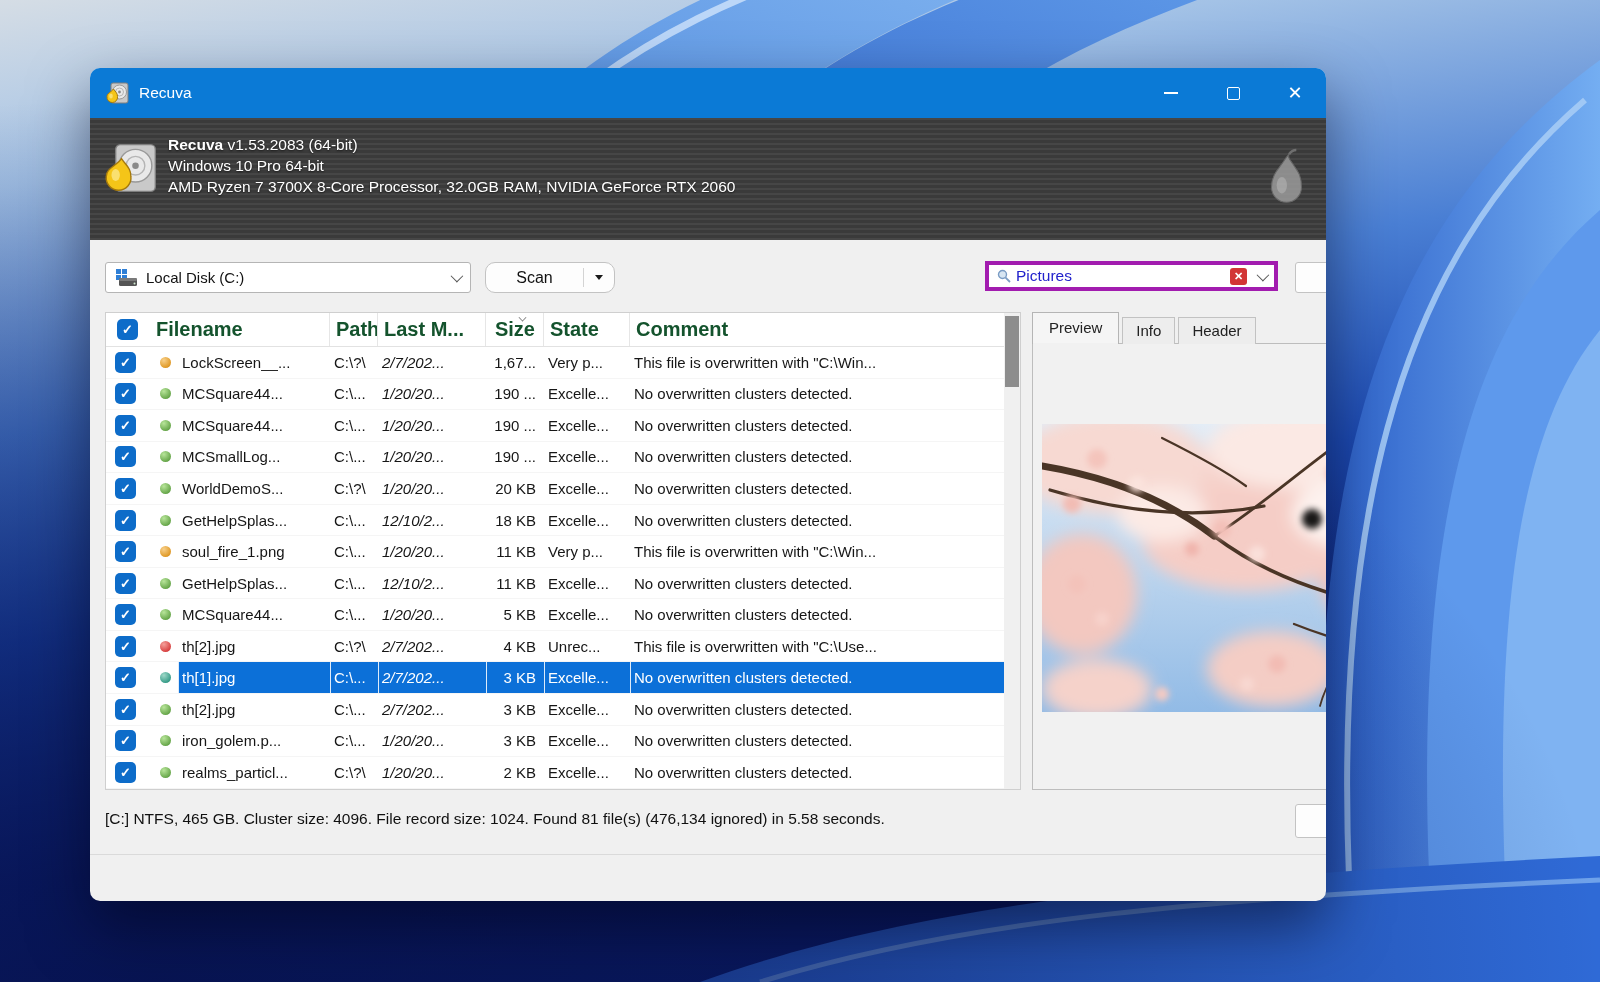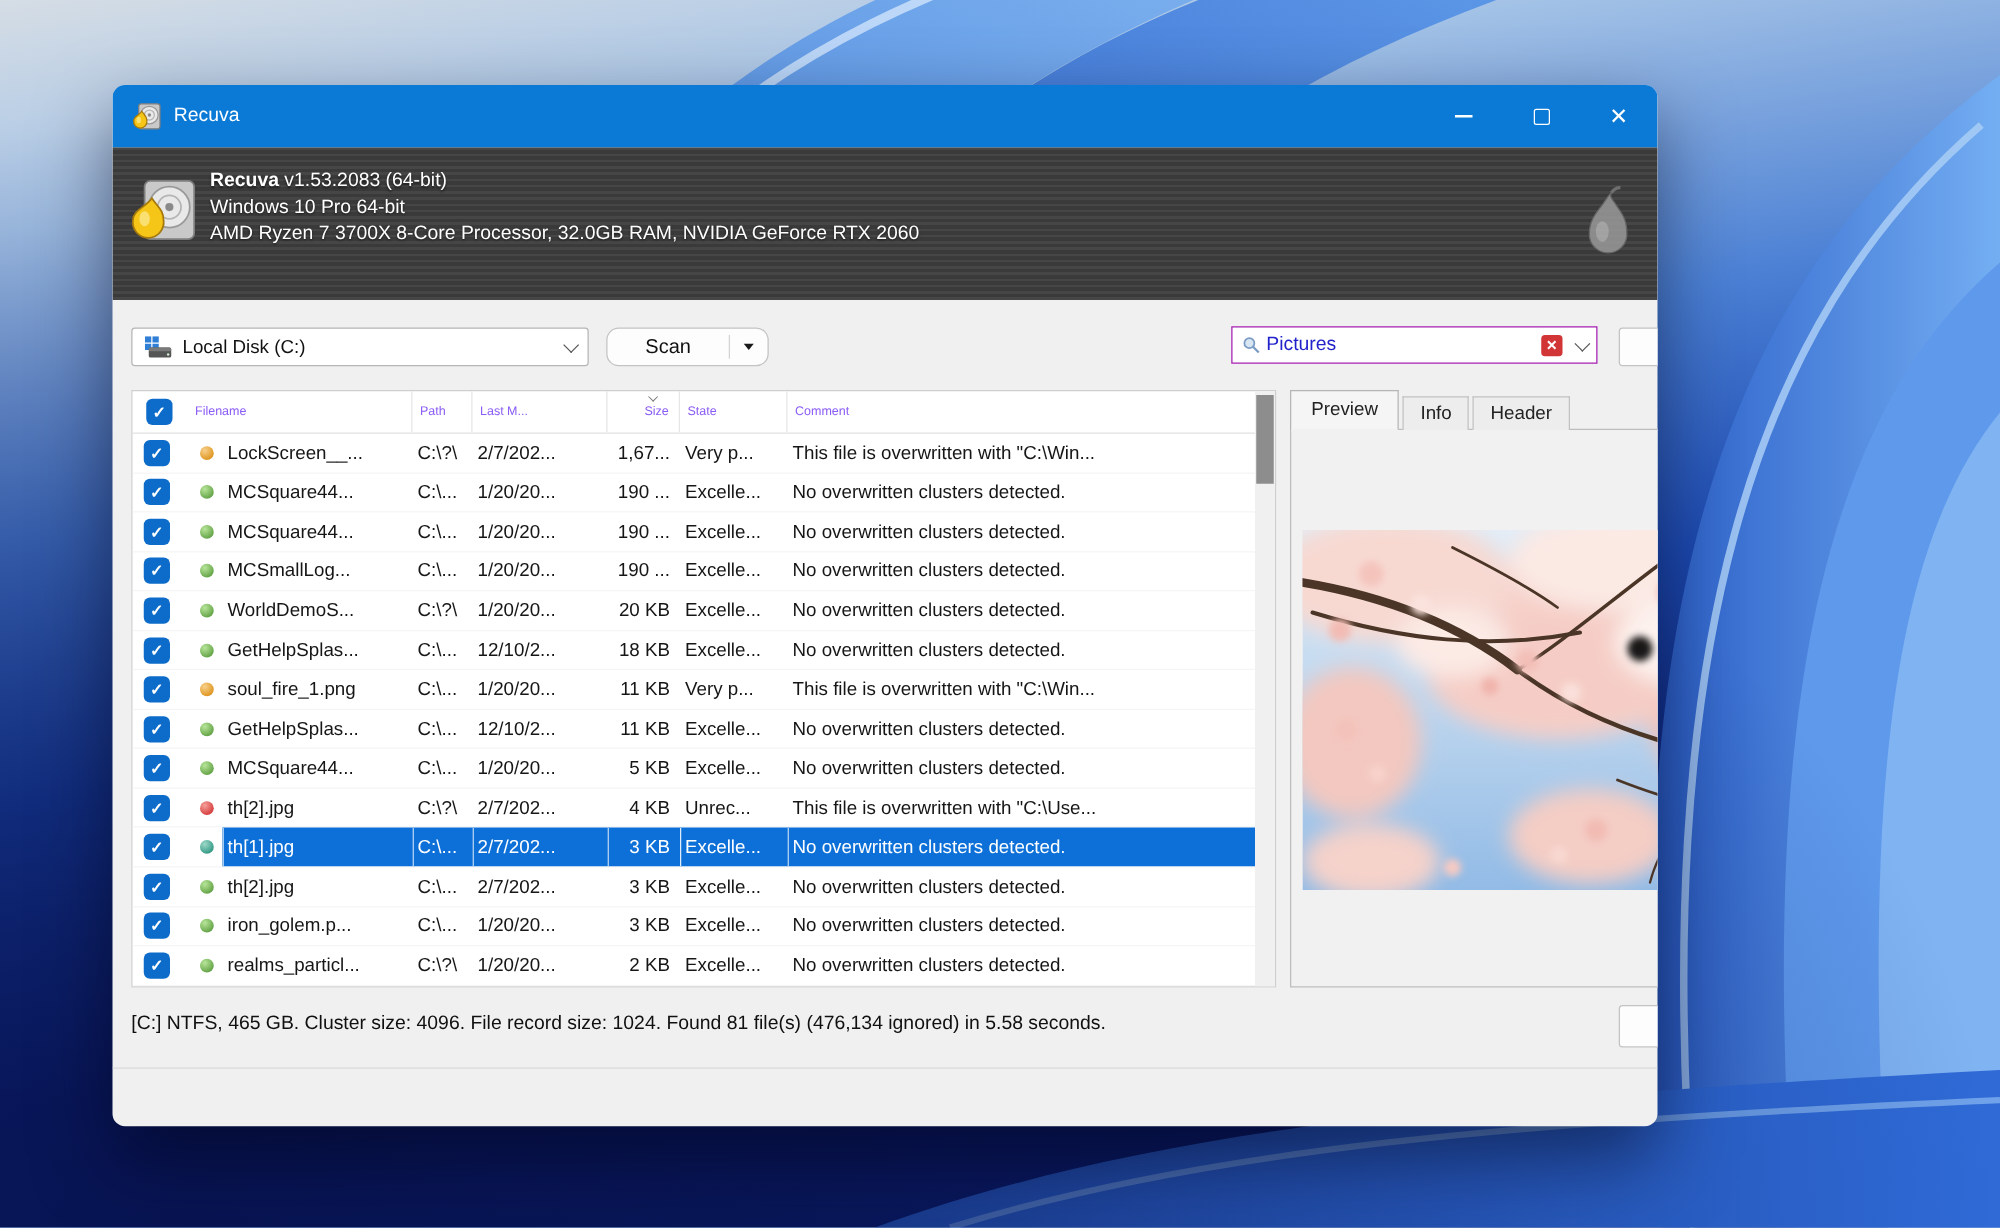--- a/index.html
+++ b/index.html
@@ -43,51 +43,51 @@
           transform:rotate(45deg) translateY(-2px); display:inline-block; }
   .btn { background:#fdfdfd; border:1px solid #c3c3c3; border-radius:3px; font-size:15px; color:#111;
          display:flex; align-items:center; justify-content:center; }
   .btn-scan { position:absolute; left:395px; top:194px; width:130px; height:31px; padding:0;border-radius:10px; }
   .btn-scan .scan-label { flex:1; text-align:center; font-size:16px; }
   .btn-scan .split { width:1px; height:19px; background:#d4d4d4; }
   .btn-scan .arrow-zone { width:30px; display:flex; align-items:center; justify-content:center; }
   .tri-down { width:0; height:0; border-left:4.5px solid transparent; border-right:4.5px solid transparent;
               border-top:5.5px solid #1a1a1a; display:block; }
   .searchbox { position:absolute; left:895px; top:193px; width:293px; height:30px; background:#fff;
-               border:1px solid #a21caf; display:flex; align-items:center; padding:0 8px; }
+               border:4px solid #a21caf; display:flex; align-items:center; padding:0 8px; }
   .searchbox .sv { flex:1; font-size:15.5px; color:#2222cc; margin-left:5px; white-space:nowrap; overflow:hidden; }
   .clear-x { width:17px; height:17px; background:#d23535; border-radius:3px; color:#fff; font-size:11px;
              font-weight:bold; display:flex; align-items:center; justify-content:center; margin-right:10px; }
   .btn-options { position:absolute; left:1205px; top:194px; width:170px; height:31px; }
 
   
   .table-wrap { position:absolute; left:15px; top:244px; width:916px; height:478px; background:#fff;
                 border:1px solid #cfcfcf; display:flex; flex-direction:column; }
   .thead { display:flex; height:34px; align-items:stretch; border-bottom:1px solid #e2e2e2; flex:none; }
-  .thead .hc { font-size:10px; color:#8b5cf6; display:flex; align-items:center; padding-left:6px;
-               border-right:1px solid #e6e6e6; position:relative; white-space:nowrap; overflow:hidden; }
+  .thead .hc { font-size:20px; color:#14532d; display:flex; align-items:center; padding-left:6px;
+               border-right:1px solid #e6e6e6; position:relative; white-space:nowrap; overflow:hidden;font-weight:bold; }
   .thead .hc:last-child { border-right:none; }
   .h-check { width:44px; border-right:none !important; }
   .h-name { width:180px; }
   .h-path { width:48px; }
   .h-date { width:108px; }
   .h-size { width:58px; justify-content:flex-end; padding-right:8px; }
   .h-state { width:86px; }
   .h-comment { flex:1; }
   .sort-chev { position:absolute; top:0px; right:16px; width:8px; height:8px; }
   .sort-chev::before { content:""; position:absolute; left:0; top:1px; width:6px; height:6px;
                        border-right:1.4px solid #777; border-bottom:1.4px solid #777; transform:rotate(45deg) scale(.8); }
   .list { flex:1; display:flex; flex-direction:column; overflow:hidden; position:relative; padding-right:16px; }
   .row { display:flex; height:31.55px; align-items:center; flex:none; border-bottom:1px solid #f5f5f5; font-size:15px; color:#161616; }
   .cell { white-space:nowrap; overflow:hidden; height:100%; display:flex; align-items:center; padding-left:4px; }
   .c-check { width:44px; }
   .c-dot { width:28px; }
   .c-name { width:152px; }
   .c-path { width:48px; }
-  .c-date { width:108px; }
+  .c-date { width:108px;font-style:italic; }
   .c-size { width:58px; justify-content:flex-end; padding-right:8px;text-align:center; }
   .c-state { width:86px; }
   .c-comment { flex:1; }
   .checkbox { width:21px; height:21px; background:#0d6cc9; border-radius:5px; margin-left:5px;
               display:flex; align-items:center; justify-content:center; }
   .checkbox::after { content:"✓"; color:#fff; font-size:13px; font-weight:bold; }
   .dot { width:11px; height:11px; border-radius:50%; margin-left:6px; display:block; }
   .dot.green  { background:radial-gradient(circle at 35% 30%, #b8e59a, #69a84c 70%, #4e8a36); }
   .dot.orange { background:radial-gradient(circle at 35% 30%, #f8d08a, #e09a28 70%, #c07f12); }
   .dot.red    { background:radial-gradient(circle at 35% 30%, #f4a09a, #d94444 70%, #b52f2f); }

